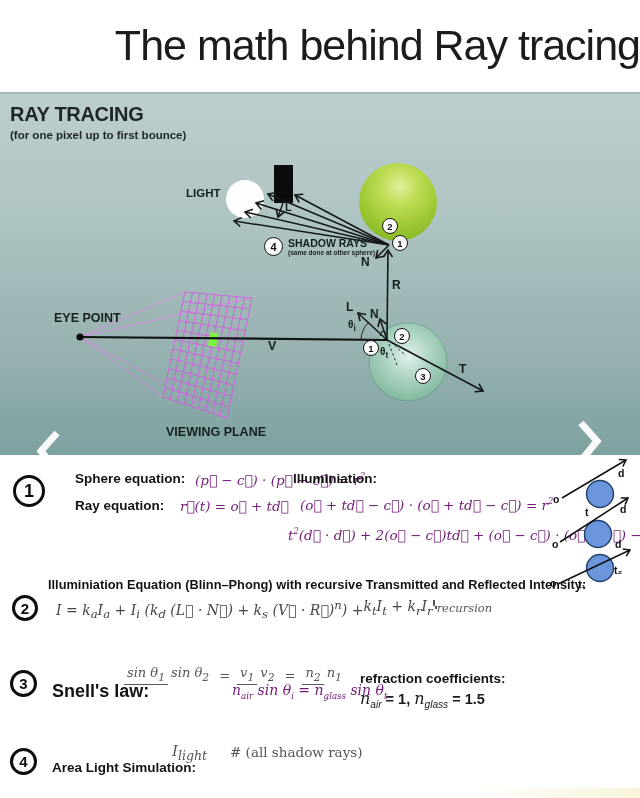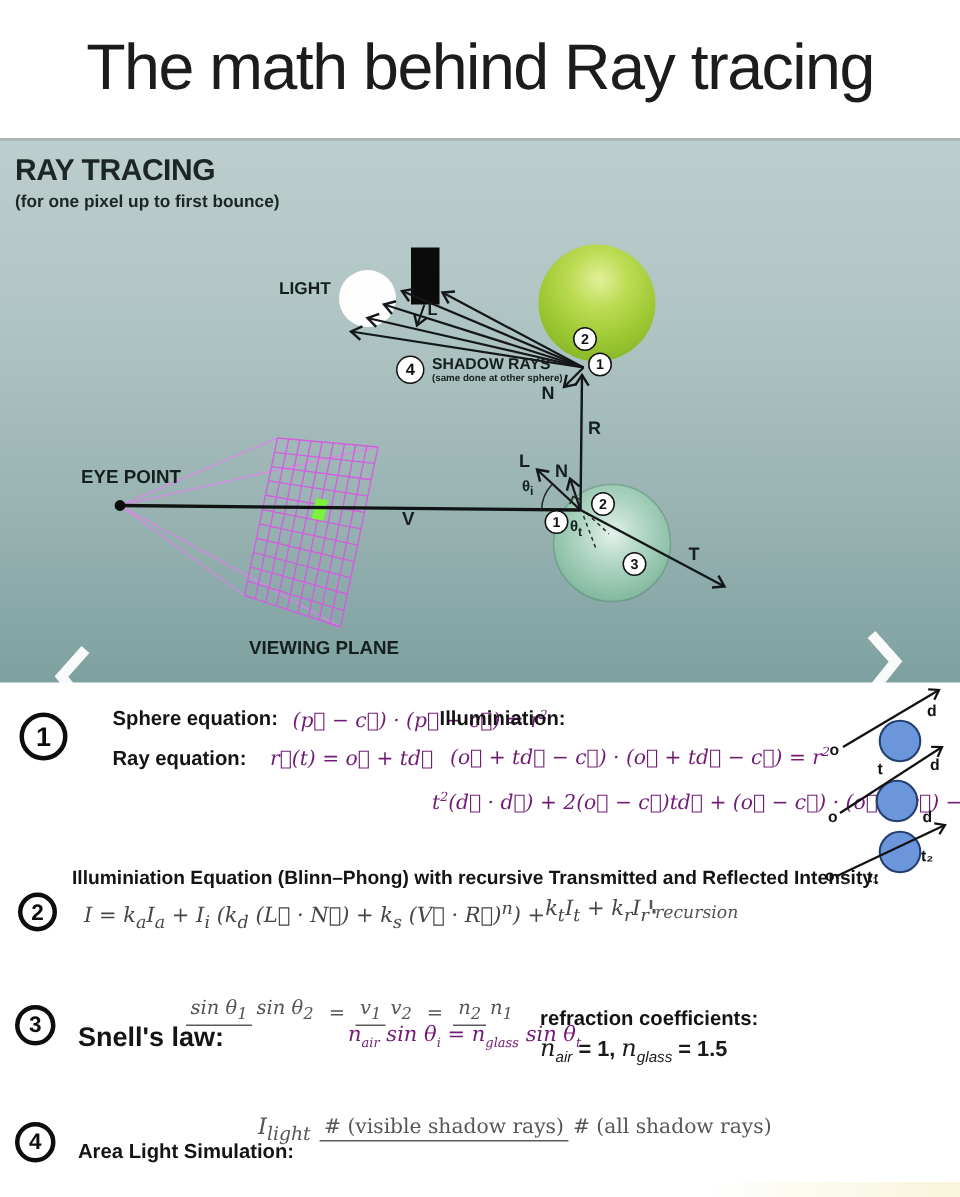--- a/index.html
+++ b/index.html
@@ -1,18 +1,18 @@
 <!DOCTYPE html>
 <html><head>
 <meta charset="utf-8">
 <style>
   html,body{margin:0;padding:0;}
   .page{position:relative;width:640px;height:798px;background:#ffffff;overflow:hidden;
         font-family:"Liberation Sans",sans-serif;color:#191919;}
-  .title{position:absolute;left:0;top:21px;width:640px;text-align:center;
+  .title{position:absolute;left:0;top:21px;width:640px;text-align:right;
          font-size:43px;font-weight:400;letter-spacing:-1px;color:#1c1c1c;}
   
   .panel{position:absolute;left:0;top:92px;width:640px;height:363px;
          background:linear-gradient(180deg,#bccecd 0%,#aec4c3 35%,#97b2b1 70%,#7da1a0 100%);
          border-top:2px solid #a9b7b6;box-sizing:border-box;}
   .panel-heading{position:absolute;left:10px;top:9px;font-size:20px;font-weight:700;color:#1c2725;letter-spacing:-0.3px;}
   .panel-sub{position:absolute;left:10px;top:35px;font-size:11.5px;font-weight:700;color:#1c2725;}
   .dsvg{position:absolute;left:0;top:0;}
   .plabel{position:absolute;font-weight:700;color:#15201e;white-space:nowrap;}
   .pmark{position:absolute;width:16px;height:16px;border-radius:50%;background:#fff;
@@ -36,21 +36,21 @@
           font-family:"DejaVu Serif",serif;font-style:italic;color:#454545;font-size:14px;}
   .recurse{display:flex;flex-direction:row;align-items:center;}
   .brace{align-self:stretch;height:5px;border:1.4px solid #555;border-top:none;border-radius:0 0 8px 8px;margin-top:2px;}
   .btick{width:2px;height:3px;background:#555;margin:0 auto;}
   .rlabel{font-size:11.5px;margin-top:1px;color:#555;}
   .refblock{position:absolute;white-space:nowrap;}
   .reftitle{font-weight:700;font-size:13.5px;color:#141414;}
   .refvals{font-weight:700;font-size:14.5px;color:#1a1a1a;margin-top:3px;}
   .refvals i{font-family:"DejaVu Serif",serif;font-weight:400;font-size:16px;}
   .refvals sub{font-size:70%;font-style:italic;font-weight:400;}
-  .area-flex{position:absolute;display:flex;align-items:center;gap:6px;
+  .area-flex{position:absolute;display:flex;align-items:center;gap:20px;
              font-family:"DejaVu Serif",serif;font-style:italic;color:#555;}
   .smudge{position:absolute;left:470px;top:788px;width:170px;height:10px;
           background:linear-gradient(90deg,rgba(248,244,218,0),rgba(246,241,205,.75));}
 </style>
 </head>
 <body>
 
 <div class="page">
 
   <div class="title">The math behind Ray tracing</div>
@@ -222,19 +222,18 @@
   <div class="refblock" style="left:360px;top:671px;">
     <div class="reftitle">refraction coefficients:</div>
     <div class="refvals"><i>n</i><sub>air</sub> = 1, <i>n</i><sub>glass</sub> = 1.5</div>
   </div>
 
   <div class="bigcirc" style="left:10px;top:748px;width:27px;height:27px;font-size:15px;">4</div>
   <div class="lbl" style="left:52px;top:760px;">Area Light Simulation:</div>
   <div class="area-flex" style="left:172px;top:742px;">
     <span style="font-size:15px;">I<sub>light</sub></span>
     <span class="frac" style="font-size:13.5px;font-style:normal;">
-      <span class="num"># (visible shadow rays)</span>
       <span class="den"># (all shadow rays)</span>
     </span>
   </div>
 
   <div class="smudge"></div>
 </div>
 
 </body></html>

